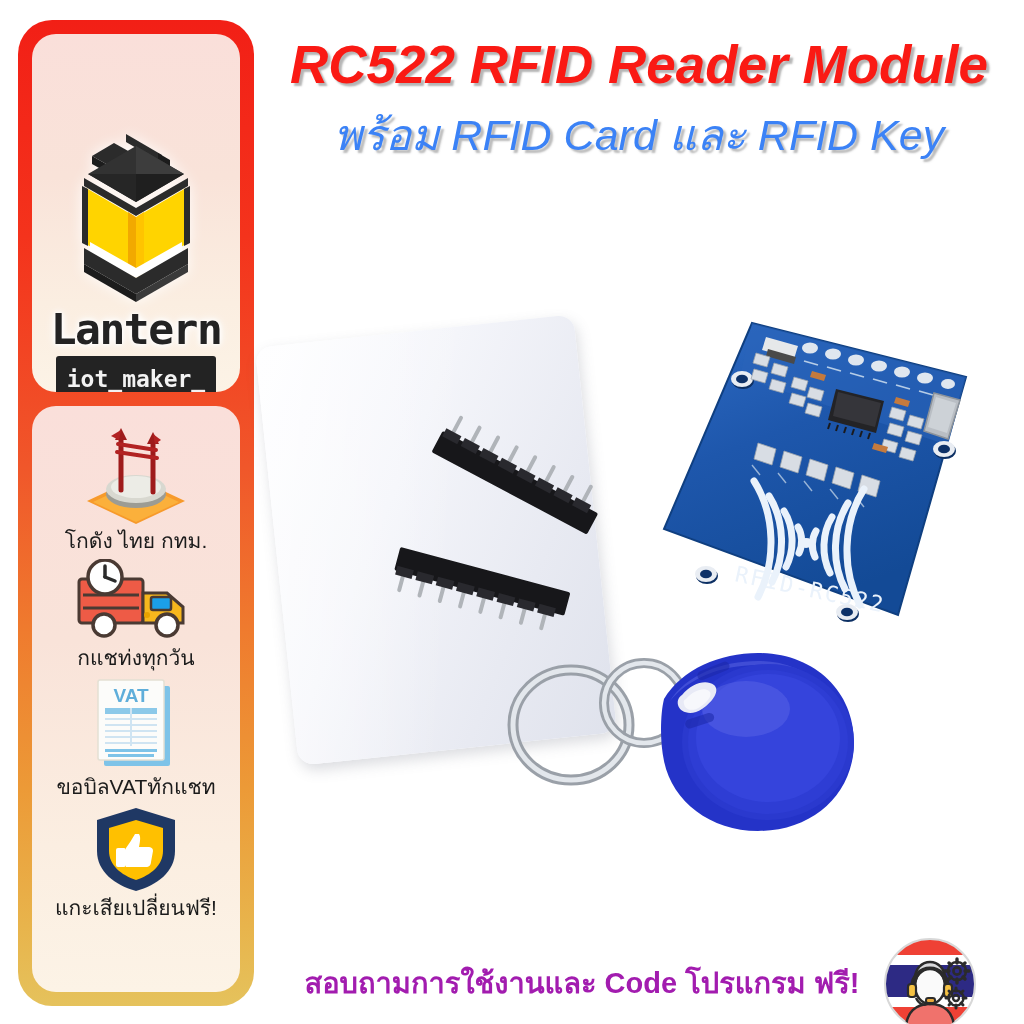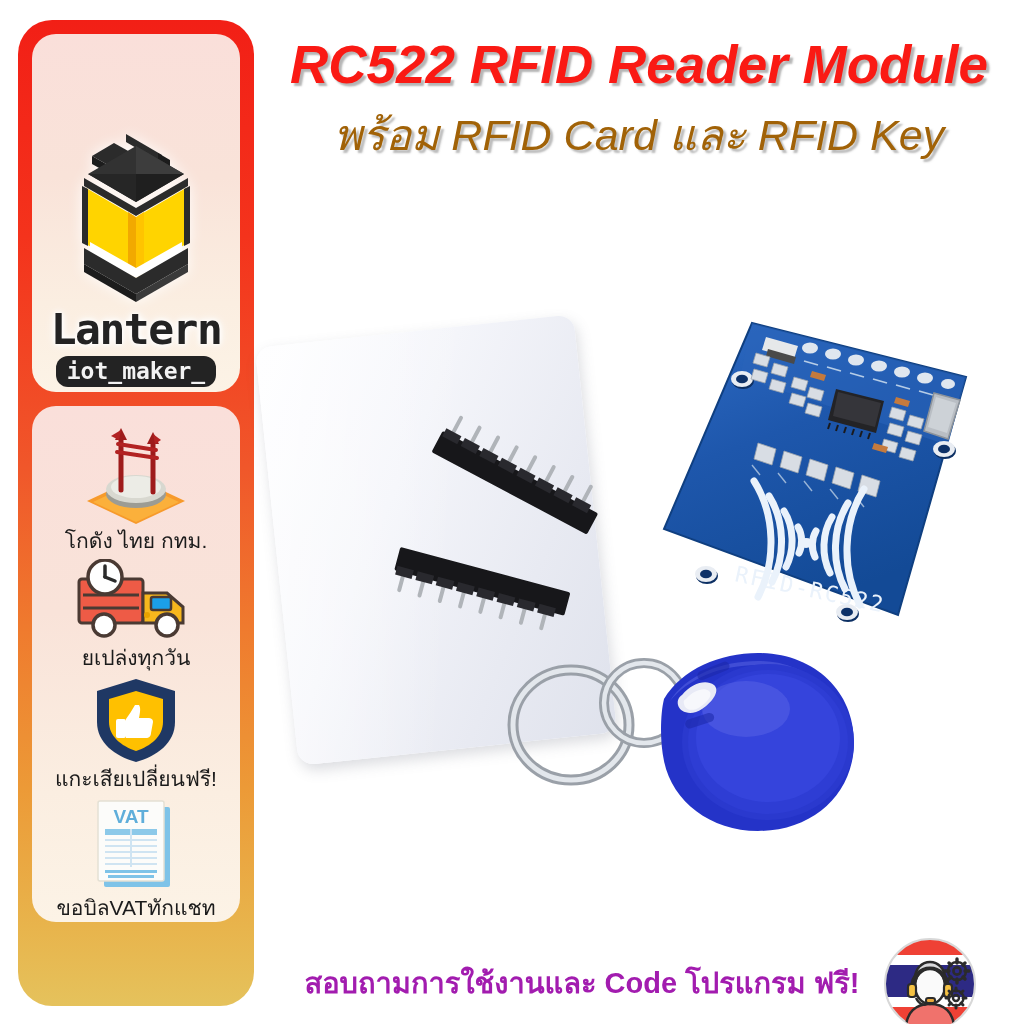--- a/index.html
+++ b/index.html
@@ -22,40 +22,40 @@
     box-sizing: border-box;
   }
   .panel {
     position: absolute; left: 14px; width: 208px;
     border-radius: 24px;
     background: linear-gradient(180deg, #fadfda 0%, #f9e3d9 40%, #fbeee1 75%, #fcf3e6 100%);
     box-sizing: border-box;
     overflow: hidden;
   }
   .panel-logo { top: 14px; height: 358px; }
-  .panel-features { top: 386px; height: 516px; }
+  .panel-features { top: 386px; height: 586px; }
 
   
   .logo-wrap {
     position: absolute; left: 0; right: 0; top: 78px;
     display: flex; flex-direction: column; align-items: center;
   }
   .lantern { width: 132px; height: 190px; filter: drop-shadow(0 0 7px rgba(255,255,255,.95)); }
   .logo-word {
     margin-top: 6px; font-size: 43px; font-weight: 700;
     letter-spacing: -1.5px; color: #232323;
     font-family: "DejaVu Sans Mono", monospace;
     text-shadow: 0 0 7px #fff, 0 0 12px #fff, 0 0 4px #fff;
     line-height: 1;
   }
   .logo-tag {
     margin-top: 5px; background: #232323; color: #f2f2f2;
     font-family: "DejaVu Sans Mono", monospace;
     font-size: 23px; font-weight: 700; letter-spacing: 0px;
-    padding: 3px 11px 4px; border-radius: 12px; line-height: 1.05;
+    padding: 11px 11px 4px; border-radius: 3px; line-height: 1.05;
   }
 
   
   .features { position: absolute; left: 0; right: 0; top: 16px; }
   .feature { display: flex; flex-direction: column; align-items: center; margin-bottom: 6px; }
   .feature .ficon { display: flex; align-items: center; justify-content: center; }
   .feature .flabel {
     margin-top: 3px; font-size: 21px; color: #1b1b1b; font-weight: 400;
     text-align: center; white-space: nowrap; line-height: 1.15;
   }
@@ -65,21 +65,21 @@
   .f-shield { height: 88px; }
 
   
   .title-block { position: absolute; left: 258px; top: 36px; width: 762px; text-align: center; font-style: italic; }
   .title-main {
     font-size: 53px; font-weight: 700; color: #fa1a14; line-height: 1.08;
     text-shadow: 3px 3px 2px rgba(120,120,120,.55);
     white-space: nowrap;
   }
   .title-sub {
-    margin-top: 19px; font-size: 43px; font-weight: 400; color: #a16207;
+    margin-top: 19px; font-size: 43px; font-weight: 400; color: #3b82f6;
     line-height: 1.1; text-shadow: 3px 3px 2px rgba(120,120,120,.5);
     white-space: nowrap;
   }
 
   
   .stage { position: absolute; left: 258px; top: 210px; width: 766px; height: 700px; }
 
   .rfid-card {
     position: absolute; left: 18px; top: 120px;
     width: 320px; height: 420px;
@@ -195,34 +195,21 @@
               <path d="M72 34 L96 34 L112 48 L112 64 L72 64 Z" fill="#F7B71D" stroke="#4a3a33" stroke-width="3"></path>
               <rect x="80" y="38" width="20" height="13" rx="2" fill="#1BA0E8" stroke="#4a3a33" stroke-width="2.5"></rect>
               <circle cx="76" cy="56" r="3" fill="#E8A200"></circle>
               <circle cx="33" cy="66" r="11" fill="#fff" stroke="#4a3a33" stroke-width="3.5"></circle>
               <circle cx="96" cy="66" r="11" fill="#fff" stroke="#4a3a33" stroke-width="3.5"></circle>
               <circle cx="34" cy="18" r="17" fill="#fff" stroke="#4a3a33" stroke-width="3.5"></circle>
               <line x1="34" y1="18" x2="34" y2="7" stroke="#2b2b2b" stroke-width="3.5" stroke-linecap="round"></line>
               <line x1="34" y1="18" x2="44" y2="22" stroke="#2b2b2b" stroke-width="3.5" stroke-linecap="round"></line>
             </svg>
           </div>
-          <div class="flabel">ยเปล่งทุกวัน</div>
-        </div>
-
-        <div class="feature">
-          <div class="ficon f-shield">
-            <svg width="94" height="88" viewBox="0 0 94 88">
-              <path d="M47 3 L86 15 L86 46 C86 67 68 80 47 86 C26 80 8 67 8 46 L8 15 Z" fill="#1F3864"></path>
-              <path d="M47 15 L74 23 L74 46 C74 60 62 70 47 75 C32 70 20 60 20 46 L20 23 Z" fill="#FFC000"></path>
-              <path d="M46 29 C43 34 40 39 37 43 L37 62 L57 62 C60 62 62 60 62 57 L64 46
-                       C64 43 62 42 59 42 L50 42 C51 37 52 32 50 29 Z" fill="#ffffff"></path>
-              <rect x="27" y="43" width="10" height="19" rx="2" fill="#ffffff"></rect>
-            </svg>
-          </div>
-          <div class="flabel">แกะเสียเปลี่ยนฟรี!</div>
+          <div class="flabel">กแชท่งทุกวัน</div>
         </div>
 
         <div class="feature">
           <div class="ficon f-vat">
             <svg width="100" height="96" viewBox="0 0 100 96">
               <rect x="18" y="10" width="66" height="80" rx="2" fill="#7EC3E8"></rect>
               <rect x="12" y="4" width="66" height="80" rx="2" fill="#FCFCFA" stroke="#e4e0d4" stroke-width="1.5"></rect>
               <text x="45" y="26" font-family="'Liberation Sans',sans-serif" font-size="19" font-weight="700" fill="#5FAEDA" text-anchor="middle">VAT</text>
               <rect x="19" y="32" width="52" height="6" fill="#8CC9E9"></rect>
               <g stroke="#CFE4F2" stroke-width="2">
@@ -233,20 +220,33 @@
                 <line x1="19" y1="67" x2="71" y2="67"></line>
               </g>
               <line x1="45" y1="32" x2="45" y2="70" stroke="#CFE4F2" stroke-width="2"></line>
               <rect x="19" y="73" width="52" height="3" fill="#7EC3E8"></rect>
               <rect x="22" y="78" width="46" height="3" fill="#7EC3E8"></rect>
             </svg>
           </div>
           <div class="flabel">ขอบิลVATทักแชท</div>
         </div>
 
+        <div class="feature">
+          <div class="ficon f-shield">
+            <svg width="94" height="88" viewBox="0 0 94 88">
+              <path d="M47 3 L86 15 L86 46 C86 67 68 80 47 86 C26 80 8 67 8 46 L8 15 Z" fill="#1F3864"></path>
+              <path d="M47 15 L74 23 L74 46 C74 60 62 70 47 75 C32 70 20 60 20 46 L20 23 Z" fill="#FFC000"></path>
+              <path d="M46 29 C43 34 40 39 37 43 L37 62 L57 62 C60 62 62 60 62 57 L64 46
+                       C64 43 62 42 59 42 L50 42 C51 37 52 32 50 29 Z" fill="#ffffff"></path>
+              <rect x="27" y="43" width="10" height="19" rx="2" fill="#ffffff"></rect>
+            </svg>
+          </div>
+          <div class="flabel">แกะเสียเปลี่ยนฟรี!</div>
+        </div>
+
       </div>
     </div>
   </div>
 
   <div class="title-block">
     <div class="title-main">RC522 RFID Reader Module</div>
     <div class="title-sub">พร้อม RFID Card และ RFID Key</div>
   </div>
 
   <div class="stage">

